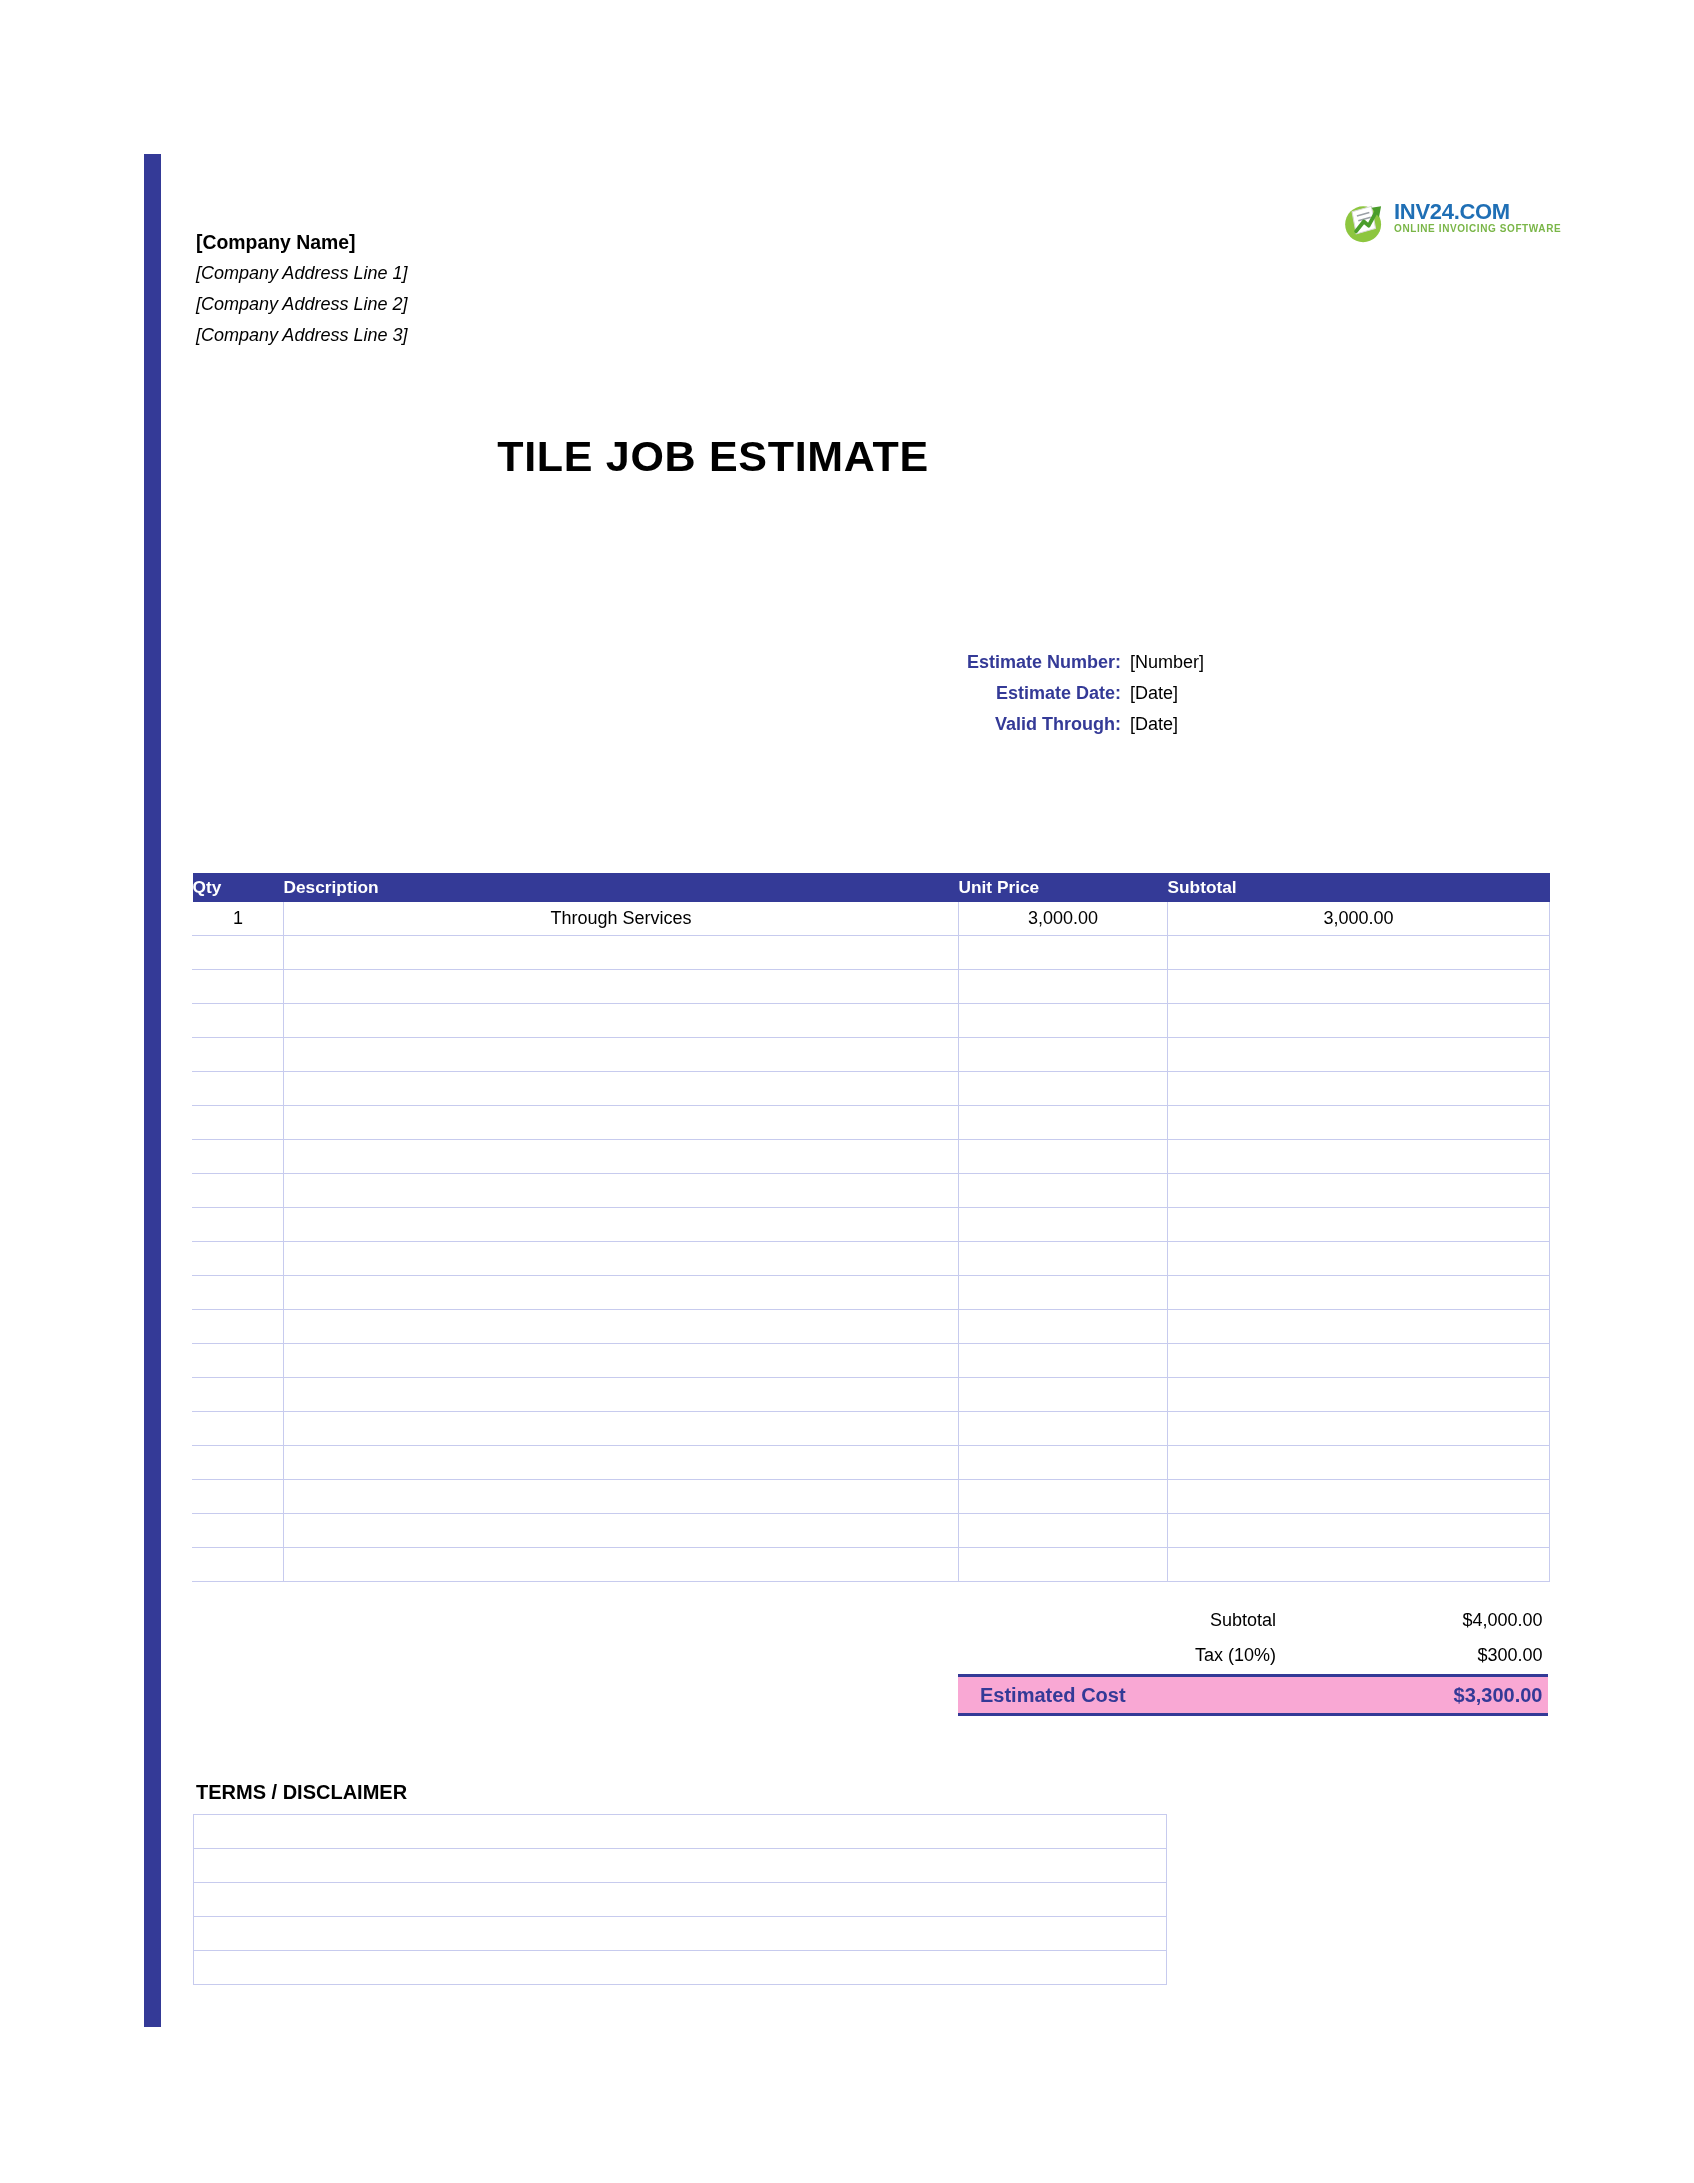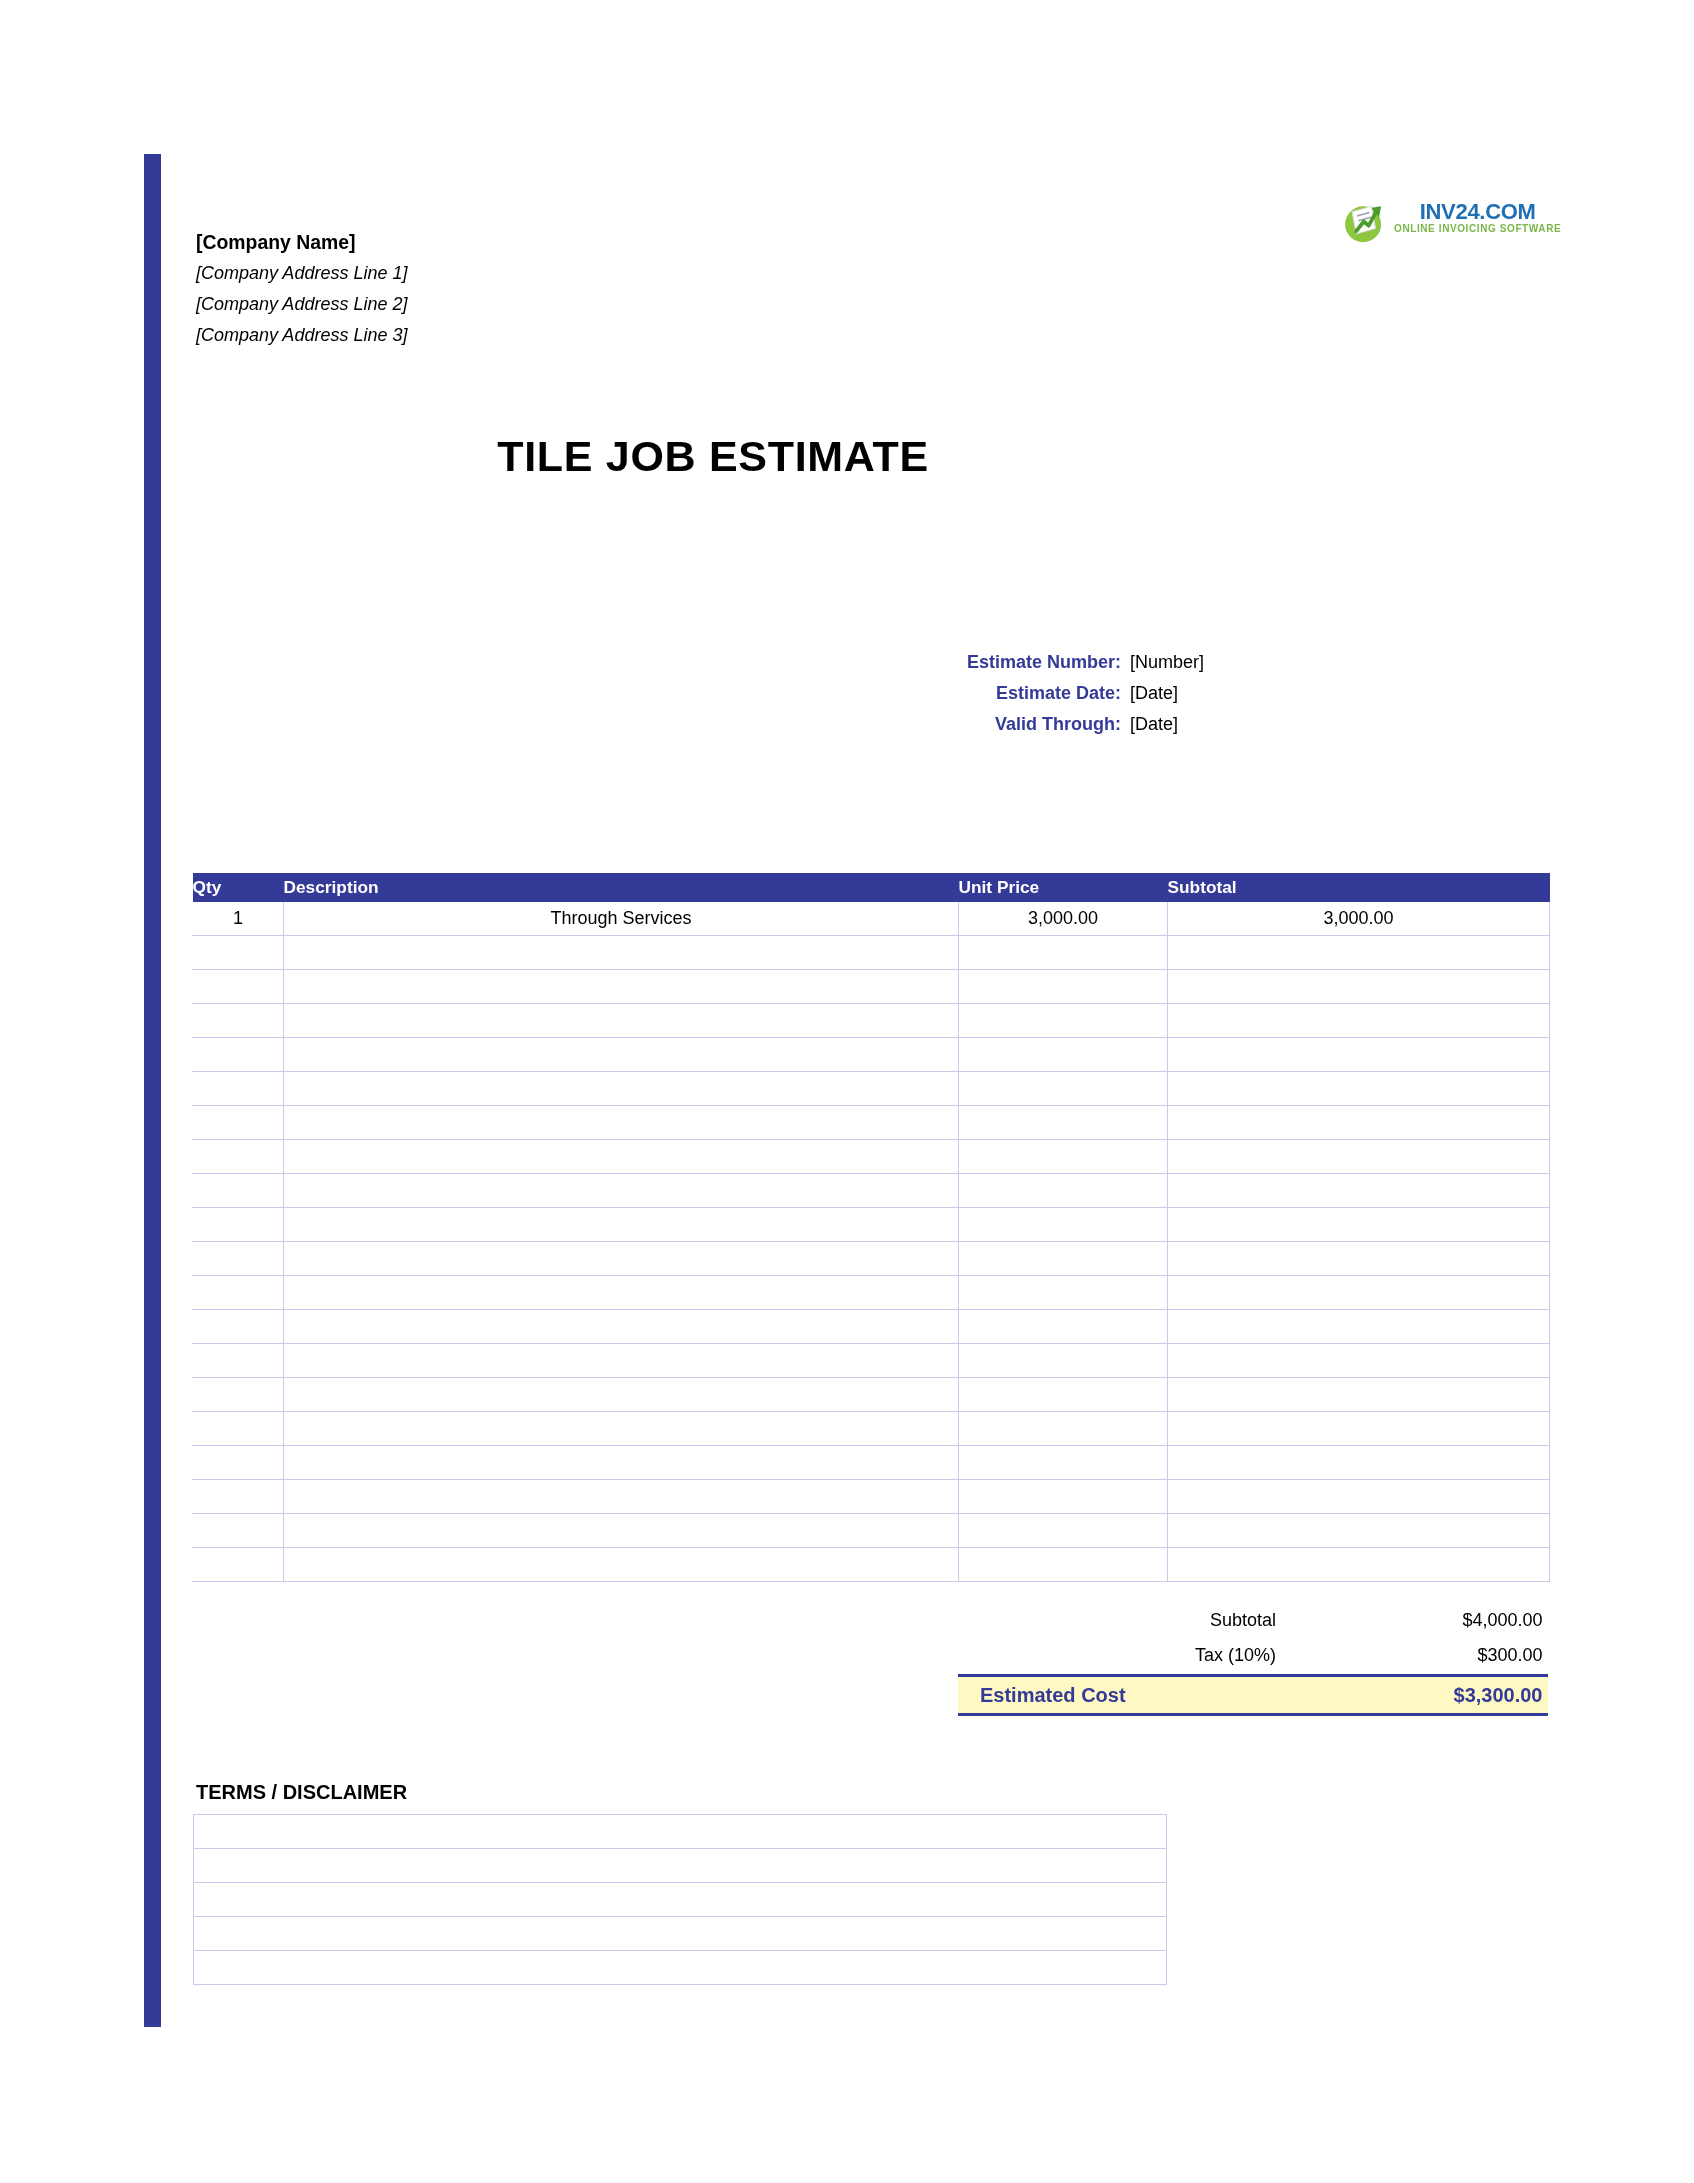--- a/index.html
+++ b/index.html
@@ -58,21 +58,20 @@
     font-style: italic;
   }
 
   
   .logo {
     position: absolute;
     left: 1341px;
     top: 197px;
     width: 194px;
     height: 50px;
-    text-align: center;
   }
   .logo-mark {
     position: absolute;
     left: 0; top: 1.4px;
     width: 47px; height: 47px;
   }
   .logo-text {
     position: absolute;
     left: 53px;
     top: 2.8px;
@@ -216,21 +215,21 @@
     padding-right: 7px;
   }
   .totals-value {
     flex: 1 1 auto;
     text-align: right;
     font-size: 18px;
     color: #000000;
     padding-right: 5.5px;
   }
   .totals-row.grand {
-    background: #fef9c3;
+    background: #f9a8d4;
     border-top: 3.5px solid #343a97;
     border-bottom: 3.5px solid #343a97;
     height: 36px;
     margin-top: 1.4px;
   }
   .totals-row.grand .totals-label {
     font-weight: bold;
     font-size: 20px;
     color: #343a97;
     text-align: left;

